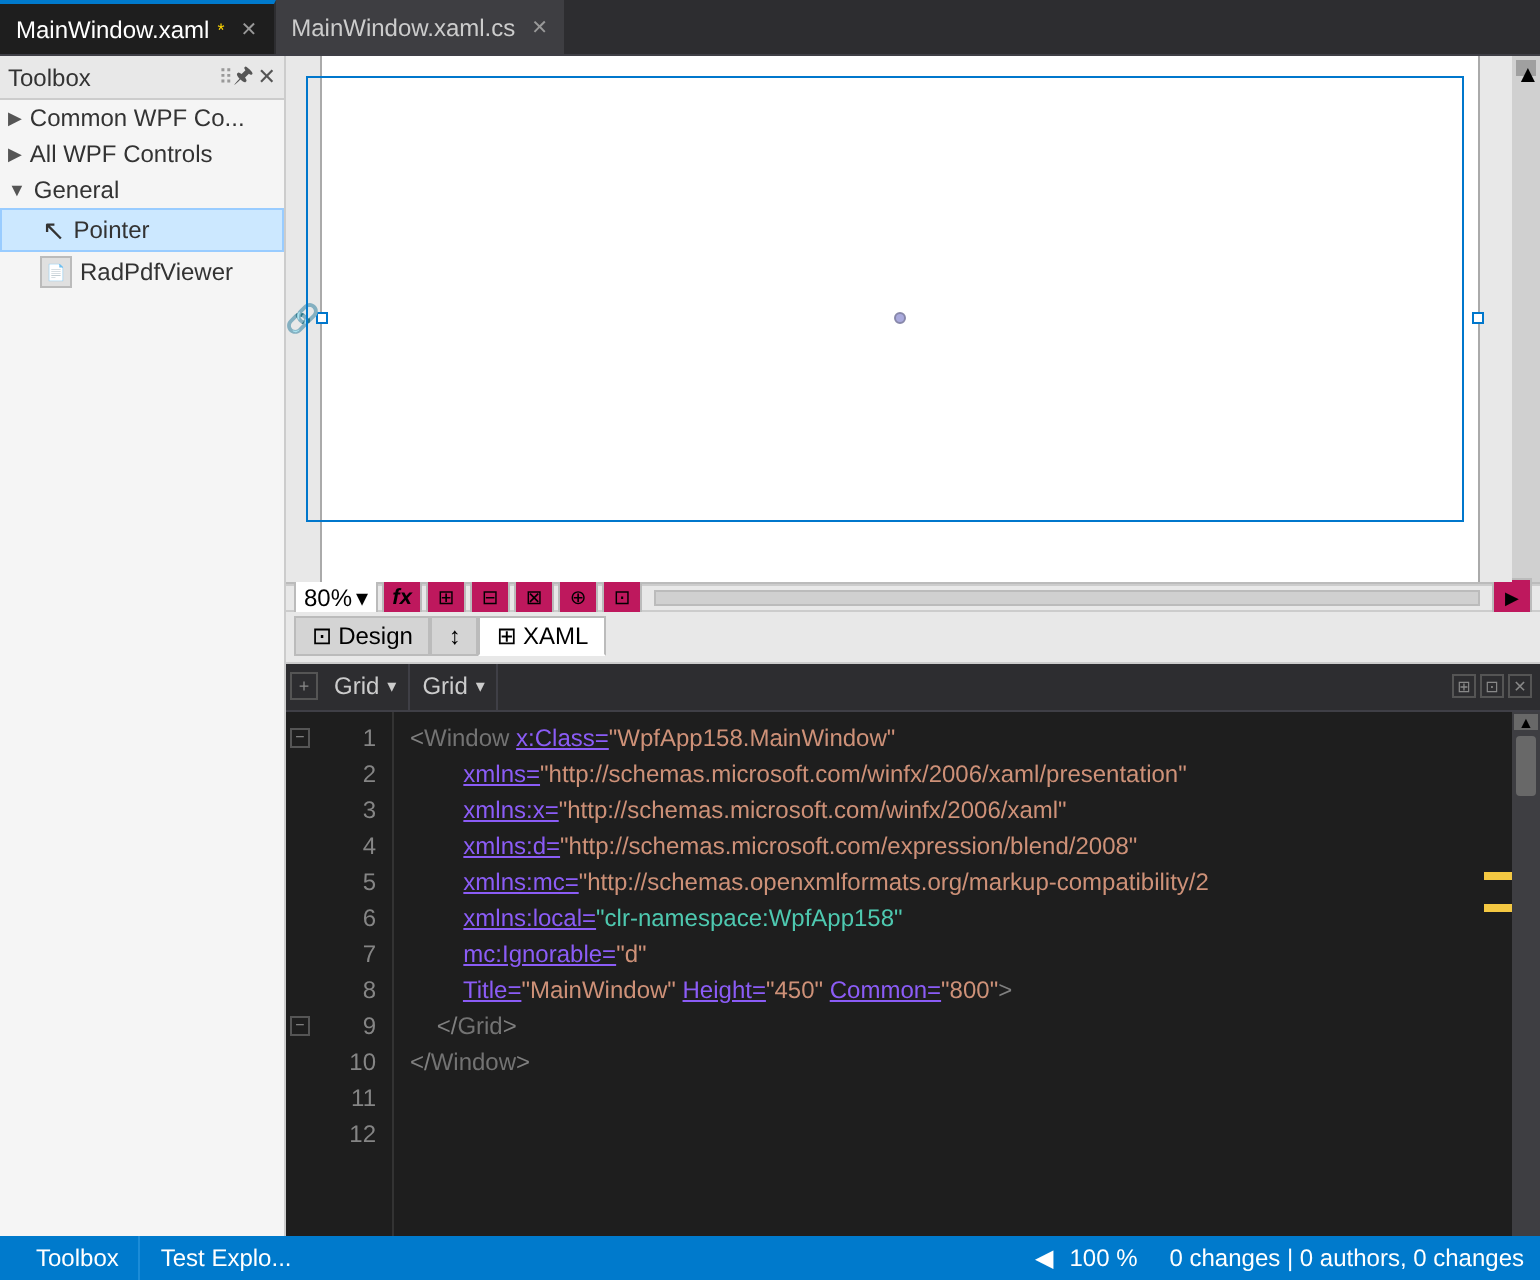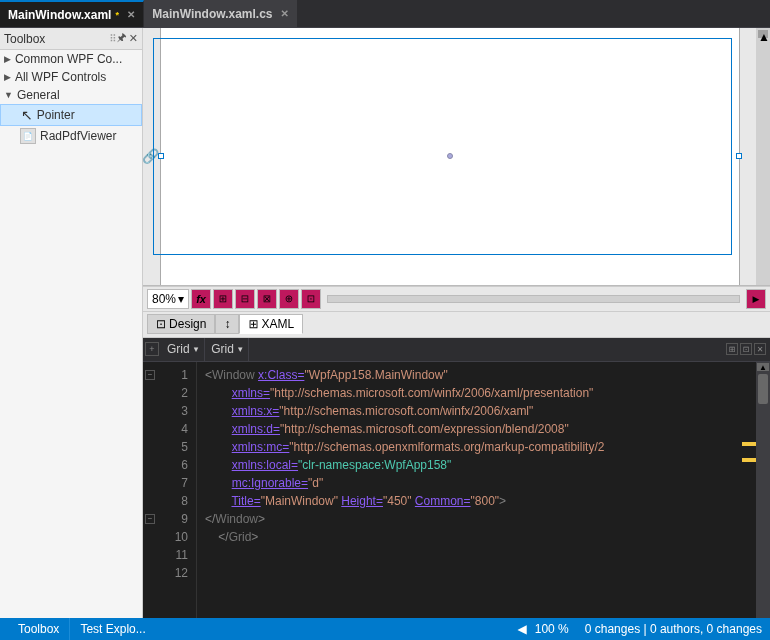--- a/index.html
+++ b/index.html
@@ -1,21 +1,21 @@
 <!DOCTYPE html>
 <html><head>
   <meta charset="utf-8">
   <style>
     * { box-sizing: border-box; margin: 0; padding: 0; font-family: 'Segoe UI', sans-serif; font-size: 12px; }
     body { background: #f0f0f0; width: 770px; height: 640px; overflow: hidden; display: flex; flex-direction: column; }
 
     
     .tab-bar {
       display: flex; align-items: stretch; background: #2d2d30; height: 28px;
-      border-bottom: 1px solid #3f3f46; flex-shrink: 0; font-weight: bold;
+      border-bottom: 1px solid #3f3f46; flex-shrink: 0;
     }
     .tab {
       display: flex; align-items: center; padding: 0 8px; gap: 4px;
       background: #3e3e42; color: #ccc; cursor: pointer; border-right: 1px solid #2d2d30;
       font-size: 12px; height: 100%;
     }
     .tab.active { background: #1e1e1e; color: #fff; border-top: 2px solid #007acc; }
     .tab .close-icon { color: #999; font-size: 10px; margin-left: 4px; cursor: pointer; }
     .tab .modified { color: #ffd700; font-size: 9px; }
 
@@ -73,21 +73,21 @@
       color: #555; font-size: 14px;
     }
     .center-dot {
       position: absolute; width: 6px; height: 6px; border-radius: 50%; background: #aad; border: 1px solid #88a;
       top: 50%; left: 50%; transform: translate(-50%, -50%);
     }
 
     
     .editor-toolbar {
       display: flex; align-items: center; background: #e8e8e8; border-top: 1px solid #ccc;
-      border-bottom: 1px solid #ccc; height: 26px; padding: 0 4px; gap: 2px; flex-shrink: 0; justify-content: space-between;
+      border-bottom: 1px solid #ccc; height: 14px; padding: 0 4px; gap: 2px; flex-shrink: 0; justify-content: space-between;
     }
     .zoom-select {
       display: flex; align-items: center; background: white; border: 1px solid #bbb;
       padding: 1px 4px; font-size: 11px; gap: 2px; cursor: pointer; height: 20px;
     }
     .tb-btn {
       width: 20px; height: 20px; background: #be185d; border: 1px solid #bbb;
       display: flex; align-items: center; justify-content: center; cursor: pointer; font-size: 10px;
     }
 
@@ -328,22 +328,22 @@
       <div class="code-content">
         <div class="code-line"><span class="xml-bracket">&lt;</span><span class="xml-tag">Window</span> <span class="xml-attr">x:Class=</span><span class="xml-str">"WpfApp158.MainWindow"</span></div>
         <div class="code-line">        <span class="xml-attr">xmlns=</span><span class="xml-str">"http://schemas.microsoft.com/winfx/2006/xaml/presentation"</span></div>
         <div class="code-line">        <span class="xml-attr">xmlns:x=</span><span class="xml-str">"http://schemas.microsoft.com/winfx/2006/xaml"</span></div>
         <div class="code-line">        <span class="xml-attr">xmlns:d=</span><span class="xml-str">"http://schemas.microsoft.com/expression/blend/2008"</span></div>
         <div class="code-line">        <span class="xml-attr">xmlns:mc=</span><span class="xml-str">"http://schemas.openxmlformats.org/markup-compatibility/2</span></div>
         <div class="code-line">        <span class="xml-attr">xmlns:local=</span><span class="xml-str-blue">"clr-namespace:WpfApp158"</span></div>
         <div class="code-line">        <span class="xml-attr">mc:Ignorable=</span><span class="xml-str">"d"</span></div>
         <div class="code-line">        <span class="xml-attr">Title=</span><span class="xml-str">"MainWindow"</span> <span class="xml-attr">Height=</span><span class="xml-str">"450"</span> <span class="xml-attr">Common=</span><span class="xml-str">"800"</span><span class="xml-bracket">&gt;</span></div>
         <div class="code-line"></div>
+        <div class="code-line">    <span class="xml-bracket">&lt;/</span><span class="xml-tag">Grid</span><span class="xml-bracket">&gt;</span></div>
         <div class="code-line"><span class="xml-bracket">&lt;/</span><span class="xml-tag">Window</span><span class="xml-bracket">&gt;</span></div>
-        <div class="code-line">    <span class="xml-bracket">&lt;/</span><span class="xml-tag">Grid</span><span class="xml-bracket">&gt;</span></div>
       </div>
 
       <div class="code-indicators">
         <div style="height:4px;background:#f4c842;margin-top:80px;width:100%;"></div>
         <div style="height:4px;background:#f4c842;margin-top:12px;width:100%;"></div>
       </div>
 
       <div class="right-scroll">
         <div style="height:8px;background:#686868;margin:1px;font-size:8px;text-align:center;cursor:pointer;">▲</div>
         <div class="scroll-thumb"></div>

